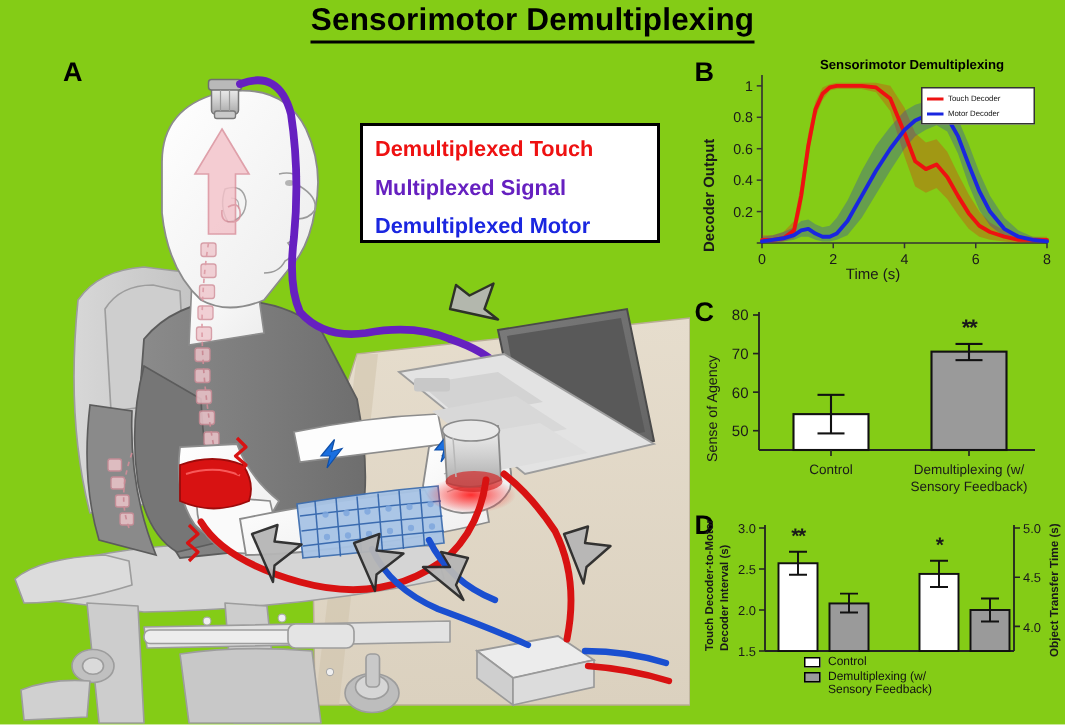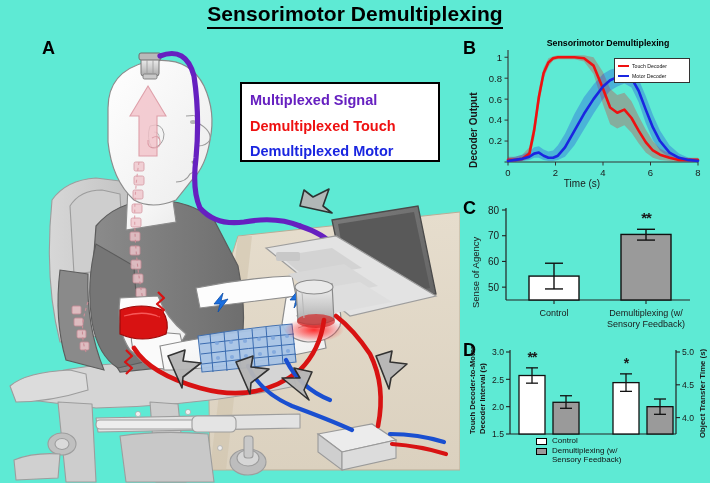--- a/index.html
+++ b/index.html
@@ -5,21 +5,21 @@
   * { box-sizing: border-box; }
   html, body {
     margin: 0; padding: 0;
     background: #ffffff;
     font-family: "Liberation Sans", sans-serif;
   }
   #figure {
     position: relative;
     width: 710px;
     height: 483px;
-    background: #5eead4;
+    background: #84cc16;
     overflow: hidden;
   }
 
   
   #fig-title {
     position: absolute;
     top: 2px; left: 0; width: 710px;
     text-align: center;
     font-size: 21px;
     font-weight: bold;
@@ -373,22 +373,22 @@
       <g fill="#b6b6b6" stroke="#2a2a2a" stroke-width="1.6" stroke-linejoin="round" opacity="0.95">
         <path d="M300 176 l 4 -16 l 9 7 l 16 -8 l -6 17 l 9 7 Z"></path>
         <path d="M376 326 l 16 -5 l -2 11 l 17 2 l -16 14 l -2 11 Z"></path>
         <path d="M168 326 l 17 -6 l -2 11 l 18 2 l -18 14 l -1 11 Z"></path>
         <path d="M236 332 l 17 -6 l -2 11 l 18 2 l -18 14 l -1 11 Z"></path>
         <path d="M282 348 l 18 0 l -6 -10 l 18 4 l -8 18 l 5 10 Z"></path>
       </g>
     </svg>
 
     <div id="legend-box">
+      <div class="legend-line" style="color:#ee1111">Demultiplexed Touch</div>
       <div class="legend-line" style="color:#6620c0">Multiplexed Signal</div>
-      <div class="legend-line" style="color:#ee1111">Demultiplexed Touch</div>
       <div class="legend-line" style="color:#1a26e0">Demultiplexed Motor</div>
     </div>
   </div>
 
   <div class="plot" id="panel-b">
     <div class="chart-title">Sensorimotor Demultiplexing</div>
 
     
     <div class="tick-lbl vlabel" style="left:6px; top:132px; font-size:10px; font-weight:bold;">Decoder Output</div>
 

